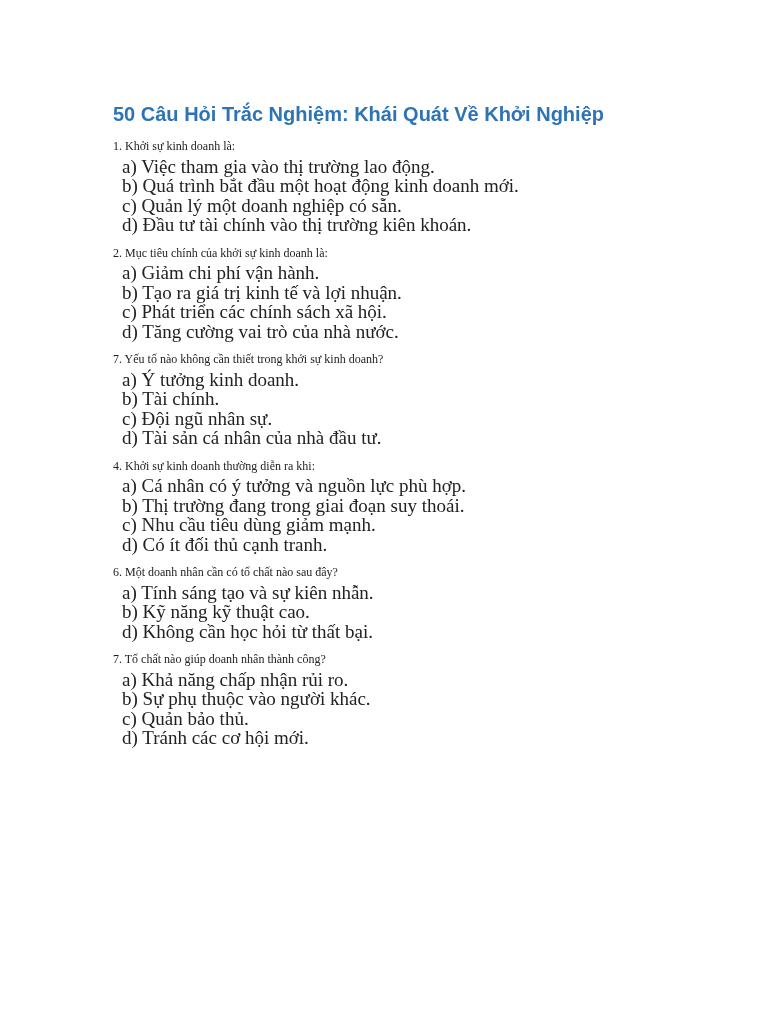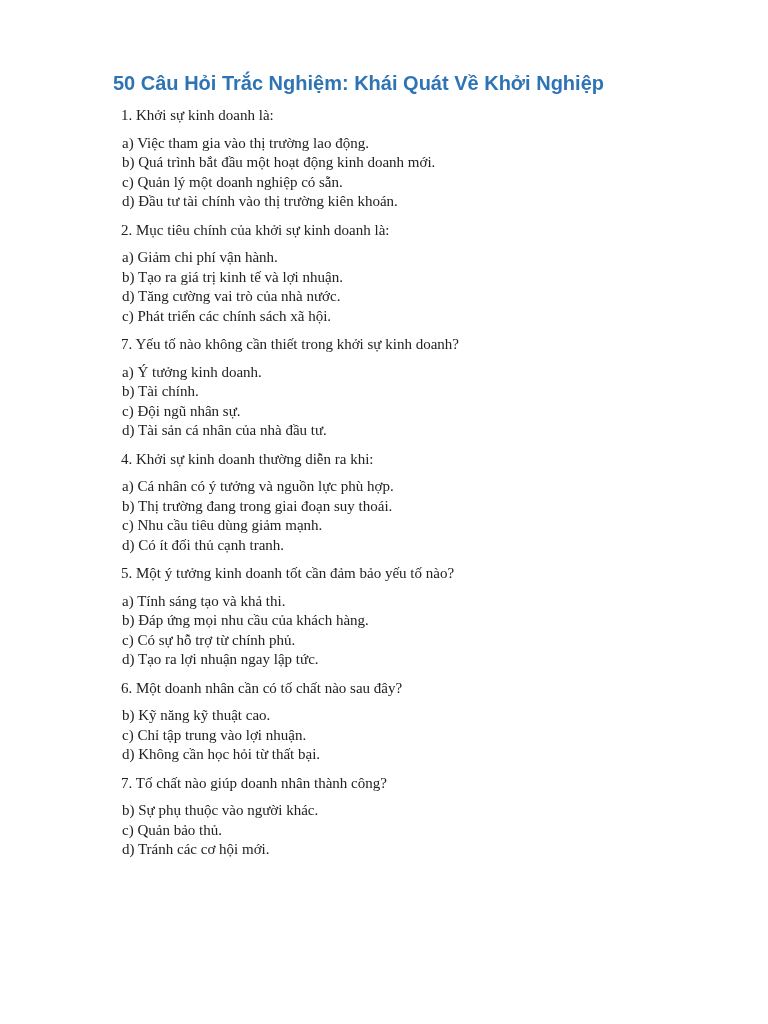--- a/index.html
+++ b/index.html
@@ -17,42 +17,42 @@
   .page {
     position: absolute;
     top: 0;
     left: 0;
     width: 768px;
     height: 1024px;
     overflow: hidden;
     background: #ffffff;
   }
   .content {
-    padding: 71px 75px 0 113px;
+    padding: 102px 75px 0 113px;
   }
   .doc-title {
     font-family: "Liberation Sans", "DejaVu Sans", sans-serif;
     font-weight: bold;
     font-size: 20px;
     line-height: 24px;
     color: #2E74B5;
     margin: 0 0 11px 0;
     white-space: nowrap;
   }
   .question {
     margin: 0 0 9px 0;
   }
   .q-label {
-    margin: 8px;
-    font-size: 15px;
+    margin: 0;
+    font-size: 12px;
     line-height: 19.5px;
   }
   .opt {
     margin: 0 0 0 9px;
-    font-size: 15px;
+    font-size: 19px;
     line-height: 19.5px;
   }
 </style>
 </head>
 <body style="color: rgb(34, 34, 34); background: rgb(255, 255, 255);">
 
 <div class="page">
   <div class="content">
     <h1 class="doc-title" style="color: rgb(46, 116, 181);">50 Câu Hỏi Trắc Nghiệm: Khái Quát Về Khởi Nghiệp</h1>
     <div id="questions">
@@ -61,56 +61,50 @@
   <p class="opt">a) Việc tham gia vào thị trường lao động.</p>
           <p class="opt">b) Quá trình bắt đầu một hoạt động kinh doanh mới.</p>
           <p class="opt">c) Quản lý một doanh nghiệp có sẵn.</p>
           <p class="opt">d) Đầu tư tài chính vào thị trường kiên khoán.</p>
         </section>
 
   <section class="question">
     <p class="q-label">2. Mục tiêu chính của khởi sự kinh doanh là:</p>
   <p class="opt">a) Giảm chi phí vận hành.</p>
           <p class="opt">b) Tạo ra giá trị kinh tế và lợi nhuận.</p>
+          <p class="opt">c) Phát triển các chính sách xã hội.</p>
           <p class="opt">d) Tăng cường vai trò của nhà nước.</p>
-          <p class="opt">c) Phát triển các chính sách xã hội.</p>
         </section>
 
   <section class="question">
     <p class="q-label">7. Yếu tố nào không cần thiết trong khởi sự kinh doanh?</p>
   <p class="opt">a) Ý tưởng kinh doanh.</p>
           <p class="opt">b) Tài chính.</p>
           <p class="opt">c) Đội ngũ nhân sự.</p>
           <p class="opt">d) Tài sản cá nhân của nhà đầu tư.</p>
         </section>
 
   <section class="question">
     <p class="q-label">4. Khởi sự kinh doanh thường diễn ra khi:</p>
   <p class="opt">a) Cá nhân có ý tưởng và nguồn lực phù hợp.</p>
           <p class="opt">b) Thị trường đang trong giai đoạn suy thoái.</p>
           <p class="opt">c) Nhu cầu tiêu dùng giảm mạnh.</p>
           <p class="opt">d) Có ít đối thủ cạnh tranh.</p>
         </section>
 
-  <section class="question">
-    <p class="q-label">5. Một ý tưởng kinh doanh tốt cần đảm bảo yếu tố nào?</p>
-  <p class="opt">a) Tính sáng tạo và khả thi.</p>
-          <p class="opt">b) Đáp ứng mọi nhu cầu của khách hàng.</p>
-          <p class="opt">c) Có sự hỗ trợ từ chính phủ.</p>
-          <p class="opt">d) Tạo ra lợi nhuận ngay lập tức.</p>
-        </section>
 
   <section class="question">
     <p class="q-label">6. Một doanh nhân cần có tố chất nào sau đây?</p>
+  <p class="opt">a) Tính sáng tạo và sự kiên nhẫn.</p>
           <p class="opt">b) Kỹ năng kỹ thuật cao.</p>
-          <p class="opt">c) Chỉ tập trung vào lợi nhuận.</p>
           <p class="opt">d) Không cần học hỏi từ thất bại.</p>
         </section>
 
   <section class="question">
     <p class="q-label">7. Tố chất nào giúp doanh nhân thành công?</p>
+  <p class="opt">a) Khả năng chấp nhận rủi ro.</p>
           <p class="opt">b) Sự phụ thuộc vào người khác.</p>
           <p class="opt">c) Quản bảo thủ.</p>
           <p class="opt">d) Tránh các cơ hội mới.</p>
         </section>
 </div>
   </div>
 </div>
 
 </body></html>

